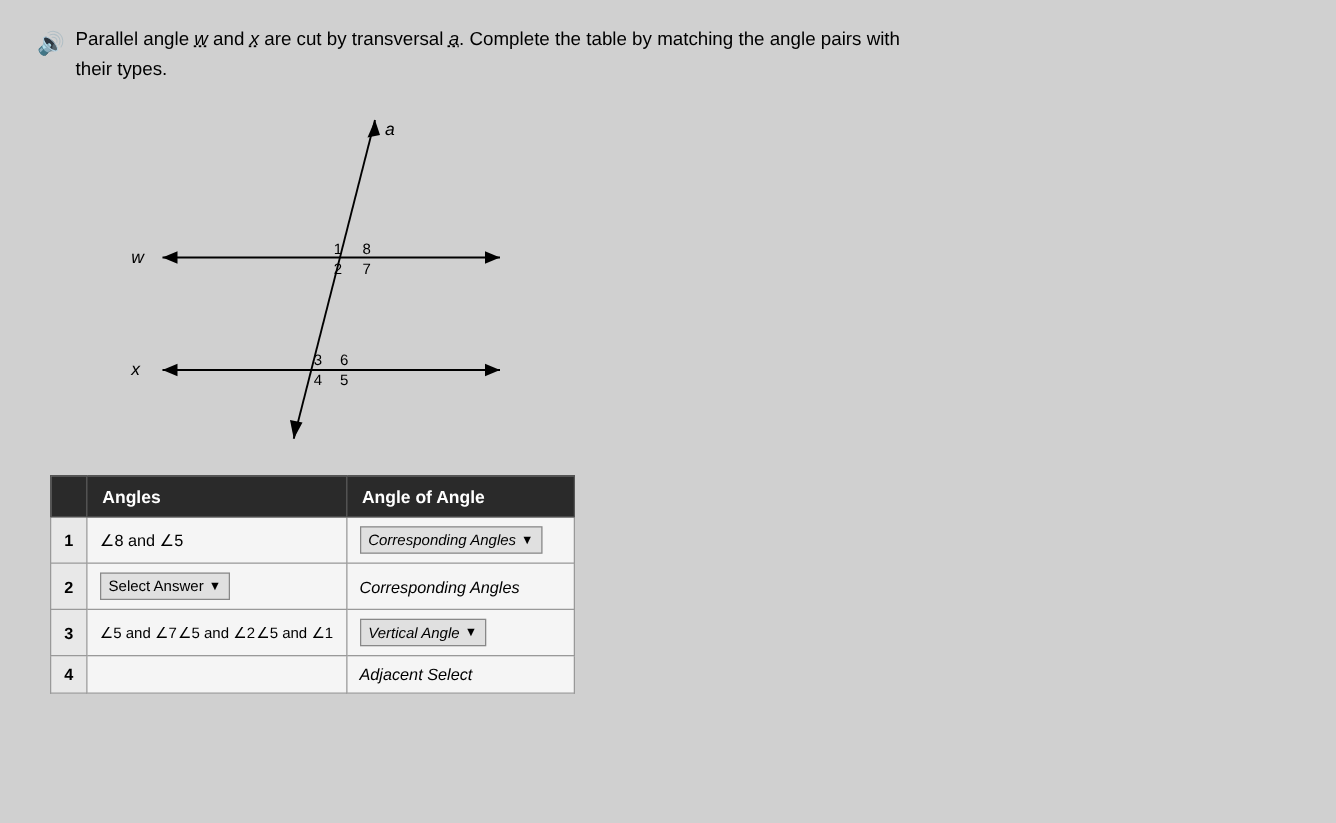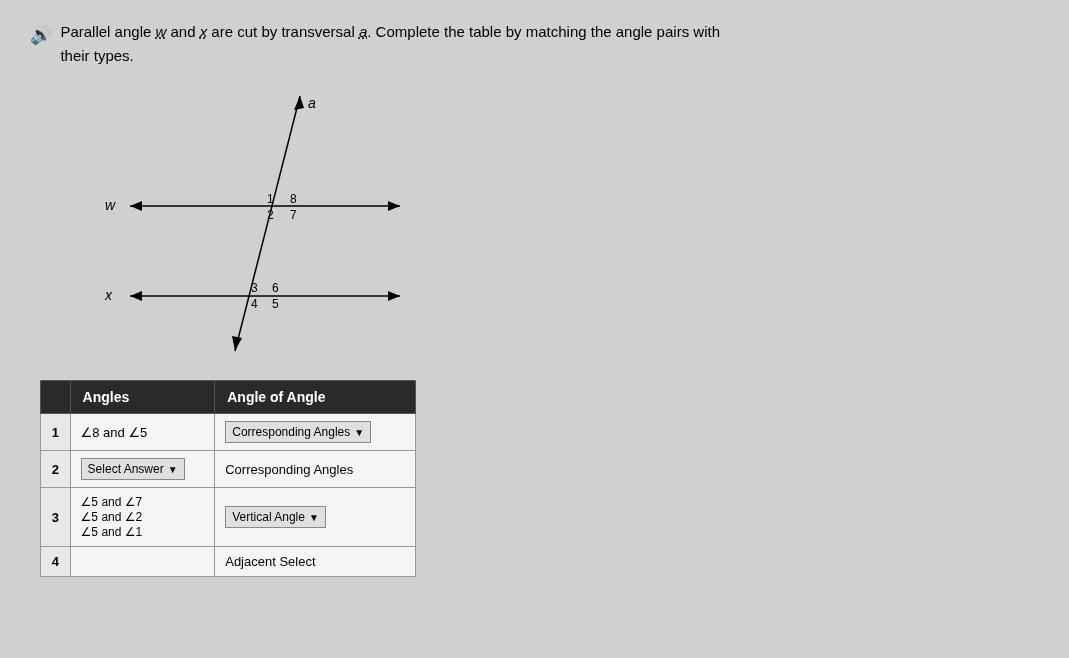--- a/index.html
+++ b/index.html
@@ -52,21 +52,21 @@
     .diagram-svg {
       position: absolute;
       top: 0; left: 0;
     }
     .table-container {
       margin-left: 10px;
       max-width: 420px;
     }
     table {
       border-collapse: collapse;
-      width: 376px;
+      width: 420px;
     }
     thead tr th {
       background: #2a2a2a;
       color: #fff;
       padding: 8px 12px;
       text-align: left;
       font-weight: bold;
       font-size: 14px;
       border: 1px solid #555;
     }
@@ -83,20 +83,21 @@
       width: 30px;
       text-align: center;
       font-weight: bold;
       background: #e8e8e8;
     }
     .angles-cell {
       width: 150px;
     }
     .type-cell {
       width: 210px;
+      font-style: italic;
     }
     .dropdown-select {
       background: #e0e0e0;
       border: 1px solid #888;
       padding: 3px 6px;
       font-size: 12px;
       display: inline-flex;
       align-items: center;
       gap: 4px;
       cursor: pointer;
@@ -104,21 +105,20 @@
     }
     .dropdown-arrow {
       font-size: 10px;
     }
     .angle-text {
       font-size: 13px;
       text-align: center;
     }
     .row3-angles {
       display: flex;
-      flex-direction: column;
       gap: 1px;
       font-size: 12px;
     }
     .row3-angles div {
       white-space: nowrap;
     }
   </style>
 </head>
 <body>
 

